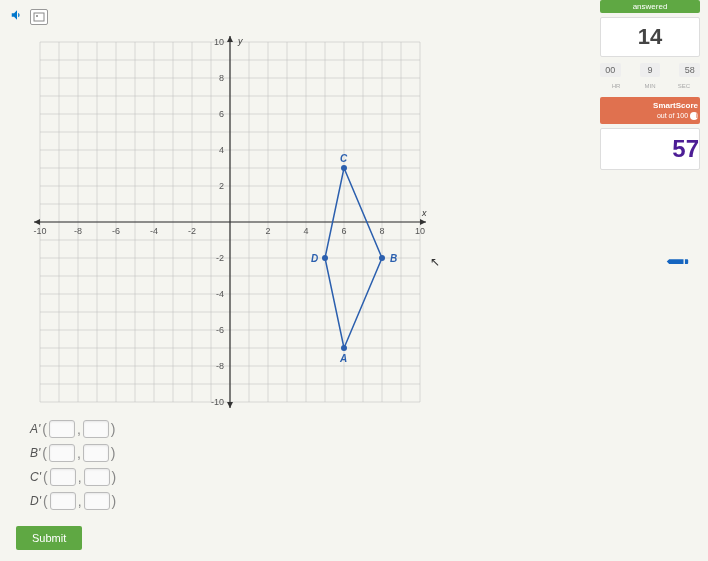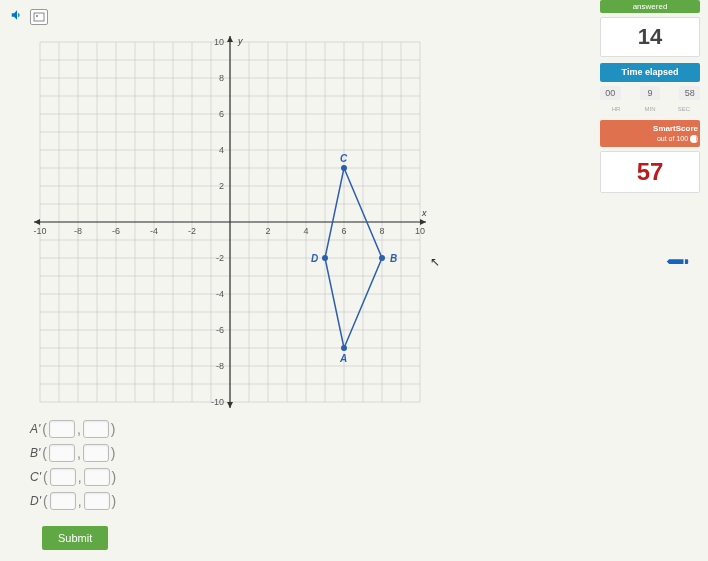--- a/index.html
+++ b/index.html
@@ -8,33 +8,33 @@
 .question-row { display: flex; align-items: center; gap: 6px; margin-bottom: 6px; }
 .sound-icon svg { width: 14px; height: 14px; }
 .tool-icon { width: 18px; height: 16px; border: 1px solid #999; border-radius: 2px; background: #fff; display: flex; align-items: center; justify-content: center; }
 .question-text { font-size: 11px; color: #333; font-weight: 600; }
 .graph-wrap { margin-left: 20px; position: relative; width: 400px; height: 380px; }
 .graph { position: absolute; left: 0; top: 0; }
 .answers { margin-left: 20px; margin-top: 8px; }
 .ans-row { display: flex; align-items: center; gap: 2px; margin-bottom: 6px; font-size: 12px; color: #555; font-style: italic; }
 .ans-row .paren { font-style: normal; font-size: 14px; color: #888; }
 .ans-input { width: 26px; height: 18px; border: 1px solid #bbb; border-radius: 3px; background: #fafafa; box-shadow: inset 0 1px 2px rgba(0,0,0,0.08); }
-.submit { margin-left: 32px; margin-top: 10px; background: #5fa843; color: #fff; border: none; padding: 6px 16px; font-size: 11px; border-radius: 2px; cursor: pointer; }
+.submit { margin-left: 6px; margin-top: 10px; background: #5fa843; color: #fff; border: none; padding: 6px 16px; font-size: 11px; border-radius: 2px; cursor: pointer; }
 .sidebar { position: absolute; right: 8px; top: 0; width: 100px; }
 .status-top { background: #5fa843; color: #fff; font-size: 8px; text-align: center; padding: 2px; border-radius: 2px; margin-bottom: 4px; }
 .qcount { background: #fff; text-align: center; font-size: 22px; font-weight: 700; color: #444; padding: 6px 8px; border: 1px solid #ddd; border-radius: 2px; margin-bottom: 6px; }
 .time-box { background: #2090c0; color: #fff; text-align: center; font-size: 9px; font-weight: 700; padding: 4px 0; border-radius: 2px; margin-bottom: 4px; line-height: 1.2; }
 .timer-row { display: flex; gap: 19px; margin-bottom: 6px; }
 .timer-cell { flex: 1; text-align: center; font-size: 9px; color: #666; background: #eee; padding: 2px 0; border-radius: 2px; }
 .timer-sub { display: flex; gap: 2px; margin-bottom: 8px; }
 .timer-sub div { flex: 1; text-align: center; font-size: 6px; color: #aaa; }
 .score-box { background: #e0714f; color: #fff; text-align: right; font-size: 8px; font-weight: 700; padding: 4px 2px; border-radius: 2px; margin-bottom: 4px; line-height: 1.3; }
 .score-box .sub { font-size: 7px; font-weight: 400; }
 .info-circle { display: inline-block; width: 8px; height: 8px; background: #fff; color: #e0714f; border-radius: 50%; font-size: 7px; line-height: 8px; font-weight: 700; }
-.score-val { background: #fff; text-align: center; font-size: 24px; font-weight: 700; color: #b91c1c; padding: 6px 0; border: 1px solid #ddd; border-radius: 2px; }
+.score-val { background: #fff; text-align: right; font-size: 24px; font-weight: 700; color: #4c1d95; padding: 6px 0; border: 1px solid #ddd; border-radius: 2px; }
 .pencil { position: absolute; right: 20px; top: 250px; transform: rotate(45deg); }
 .cursor { position: absolute; left: 430px; top: 255px; font-size: 12px; color: #333; }
 </style>
 </head>
 <body>
 
 <div class="main">
   <div class="question-row">
     <span class="sound-icon">
       <svg viewBox="0 0 24 24">
@@ -177,22 +177,20 @@
   </div>
 
   <button class="submit">Submit</button>
 </div>
 
 <span class="cursor">↖</span>
 
 <div class="sidebar">
   <div class="status-top">answered</div>
   <div class="qcount">14</div>
-  <div class="time-box"><span>Time
-elapsed</span></div>
   <div class="timer-row">
     <div class="timer-cell">00</div>
     <div class="timer-cell">9</div>
     <div class="timer-cell">58</div>
   </div>
   <div class="timer-sub">
     <div>HR</div>
     <div>MIN</div>
     <div>SEC</div>
   </div>

